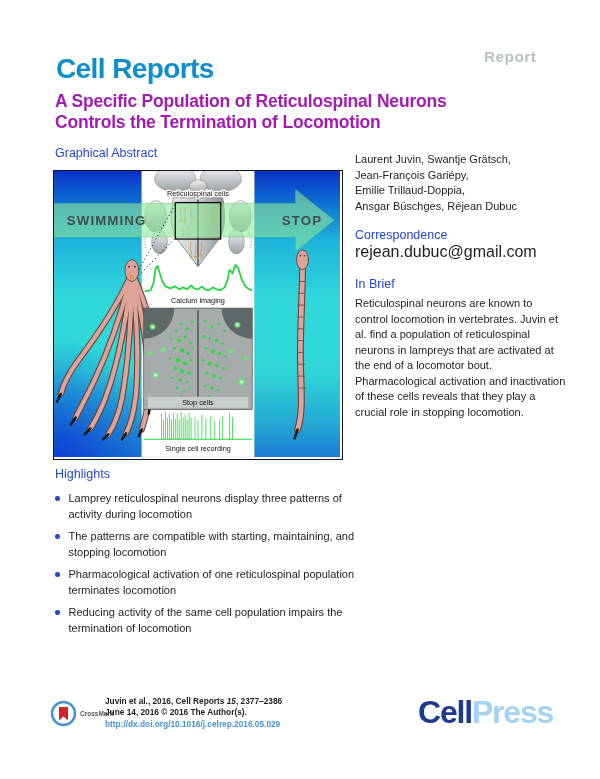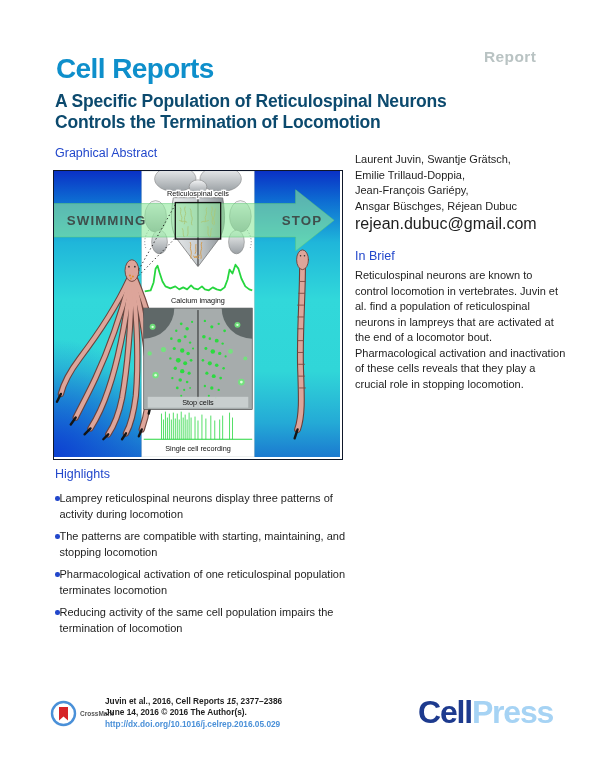--- a/index.html
+++ b/index.html
@@ -10,21 +10,21 @@
   .report-badge{
     position:absolute;left:484px;top:48px;
     font-size:15.5px;font-weight:700;color:#b9c3c3;letter-spacing:.4px;
   }
   .journal-logo{
     position:absolute;left:56px;top:53px;
     font-size:28px;font-weight:700;color:#0e8fcb;letter-spacing:-.6px;
   }
   .article-title{
     position:absolute;left:55px;top:91px;margin:0;
-    font-size:17.5px;font-weight:700;line-height:20.5px;color:#0c4a6e;letter-spacing:-.2px;
+    font-size:17.5px;font-weight:700;line-height:20.5px;color:#a21caf;letter-spacing:-.2px;
   }
   .article-title span{display:block;}
   .section-head{margin:0;font-size:12.5px;font-weight:400;color:#2247cb;}
   .ga-head{position:absolute;left:55px;top:146px;}
   .figure{
     position:absolute;left:53px;top:170px;width:290px;height:290px;
     border:1px solid #0f172a;box-sizing:border-box;
   }
   .figure svg{display:block;}
   svg text{font-family:"Liberation Sans",sans-serif;}
@@ -34,21 +34,21 @@
 
   .right-col{position:absolute;left:355px;top:146px;width:212px;}
   .authors-lines{margin-top:6px;font-size:11px;line-height:15.5px;}
   .corr-head{margin-top:14px;}
   .email{margin-top:1px;font-size:16px;color:#1e1e1e;text-decoration:none;display:inline-block;}
   .inbrief-head{margin-top:16px;}
   .inbrief-text{margin:5px 0 0;font-size:11px;line-height:15.5px;}
 
   .highlights{position:absolute;left:55px;top:467px;width:310px;}
   .highlights ul{list-style:none;margin:10px 0 0;padding:0;}
-  .highlights li{display:flex;font-size:11px;line-height:15.5px;margin:0 0 7px;}
+  .highlights li{display:flex;gap:9px;font-size:11px;line-height:15.5px;margin:0 0 7px;}
   .bullet{flex:none;width:4.5px;height:4.5px;border-radius:50%;background:#2247cb;margin-top:5px;}
 
   .crossmark{position:absolute;left:50px;top:700px;display:flex;align-items:center;gap:3px;cursor:pointer;}
   .crossmark-label{font-size:6.5px;font-weight:700;color:#555;}
   .citation{position:absolute;left:105px;top:696px;font-size:8.3px;font-weight:700;line-height:11.3px;color:#1e1e1e;}
   .citation .vol{font-style:italic;}
   .citation a{color:#4a90d8;text-decoration:none;font-weight:700;}
   .cellpress{position:absolute;left:418px;top:694px;font-size:32px;font-weight:700;letter-spacing:-1.2px;text-align:right;}
   .cellpress .cell{color:#1d3a8e;}
   .cellpress .press{color:#a6d3f4;}
@@ -317,24 +317,25 @@
             <line x1="181" y1="272" x2="181" y2="250"></line>
         </g>
       </g>
       <text class="fig-label" x="146" y="284" text-anchor="middle">Single cell recording</text>
     </svg>
   </div>
 
   <div class="right-col">
     <div class="authors-lines">
       <div>Laurent Juvin, Swantje Grätsch,</div>
+      <div>Jean-François Gariépy,</div>
       <div>Emilie Trillaud-Doppia,</div>
-      <div>Jean-François Gariépy,</div>
       <div>Ansgar Büschges, Réjean Dubuc</div>
     </div>
+    <h2 class="section-head corr-head">Correspondence</h2>
     <a class="email" href="#">rejean.dubuc@gmail.com</a>
     <h2 class="section-head inbrief-head">In Brief</h2>
     <p class="inbrief-text">Reticulospinal neurons are known to control locomotion in vertebrates. Juvin et al. find a population of reticulospinal neurons in lampreys that are activated at the end of a locomotor bout. Pharmacological activation and inactivation of these cells reveals that they play a crucial role in stopping locomotion.</p>
   </div>
 
   <div class="highlights">
     <h2 class="section-head">Highlights</h2>
     <ul>
       <li>
         <span class="bullet"></span>

